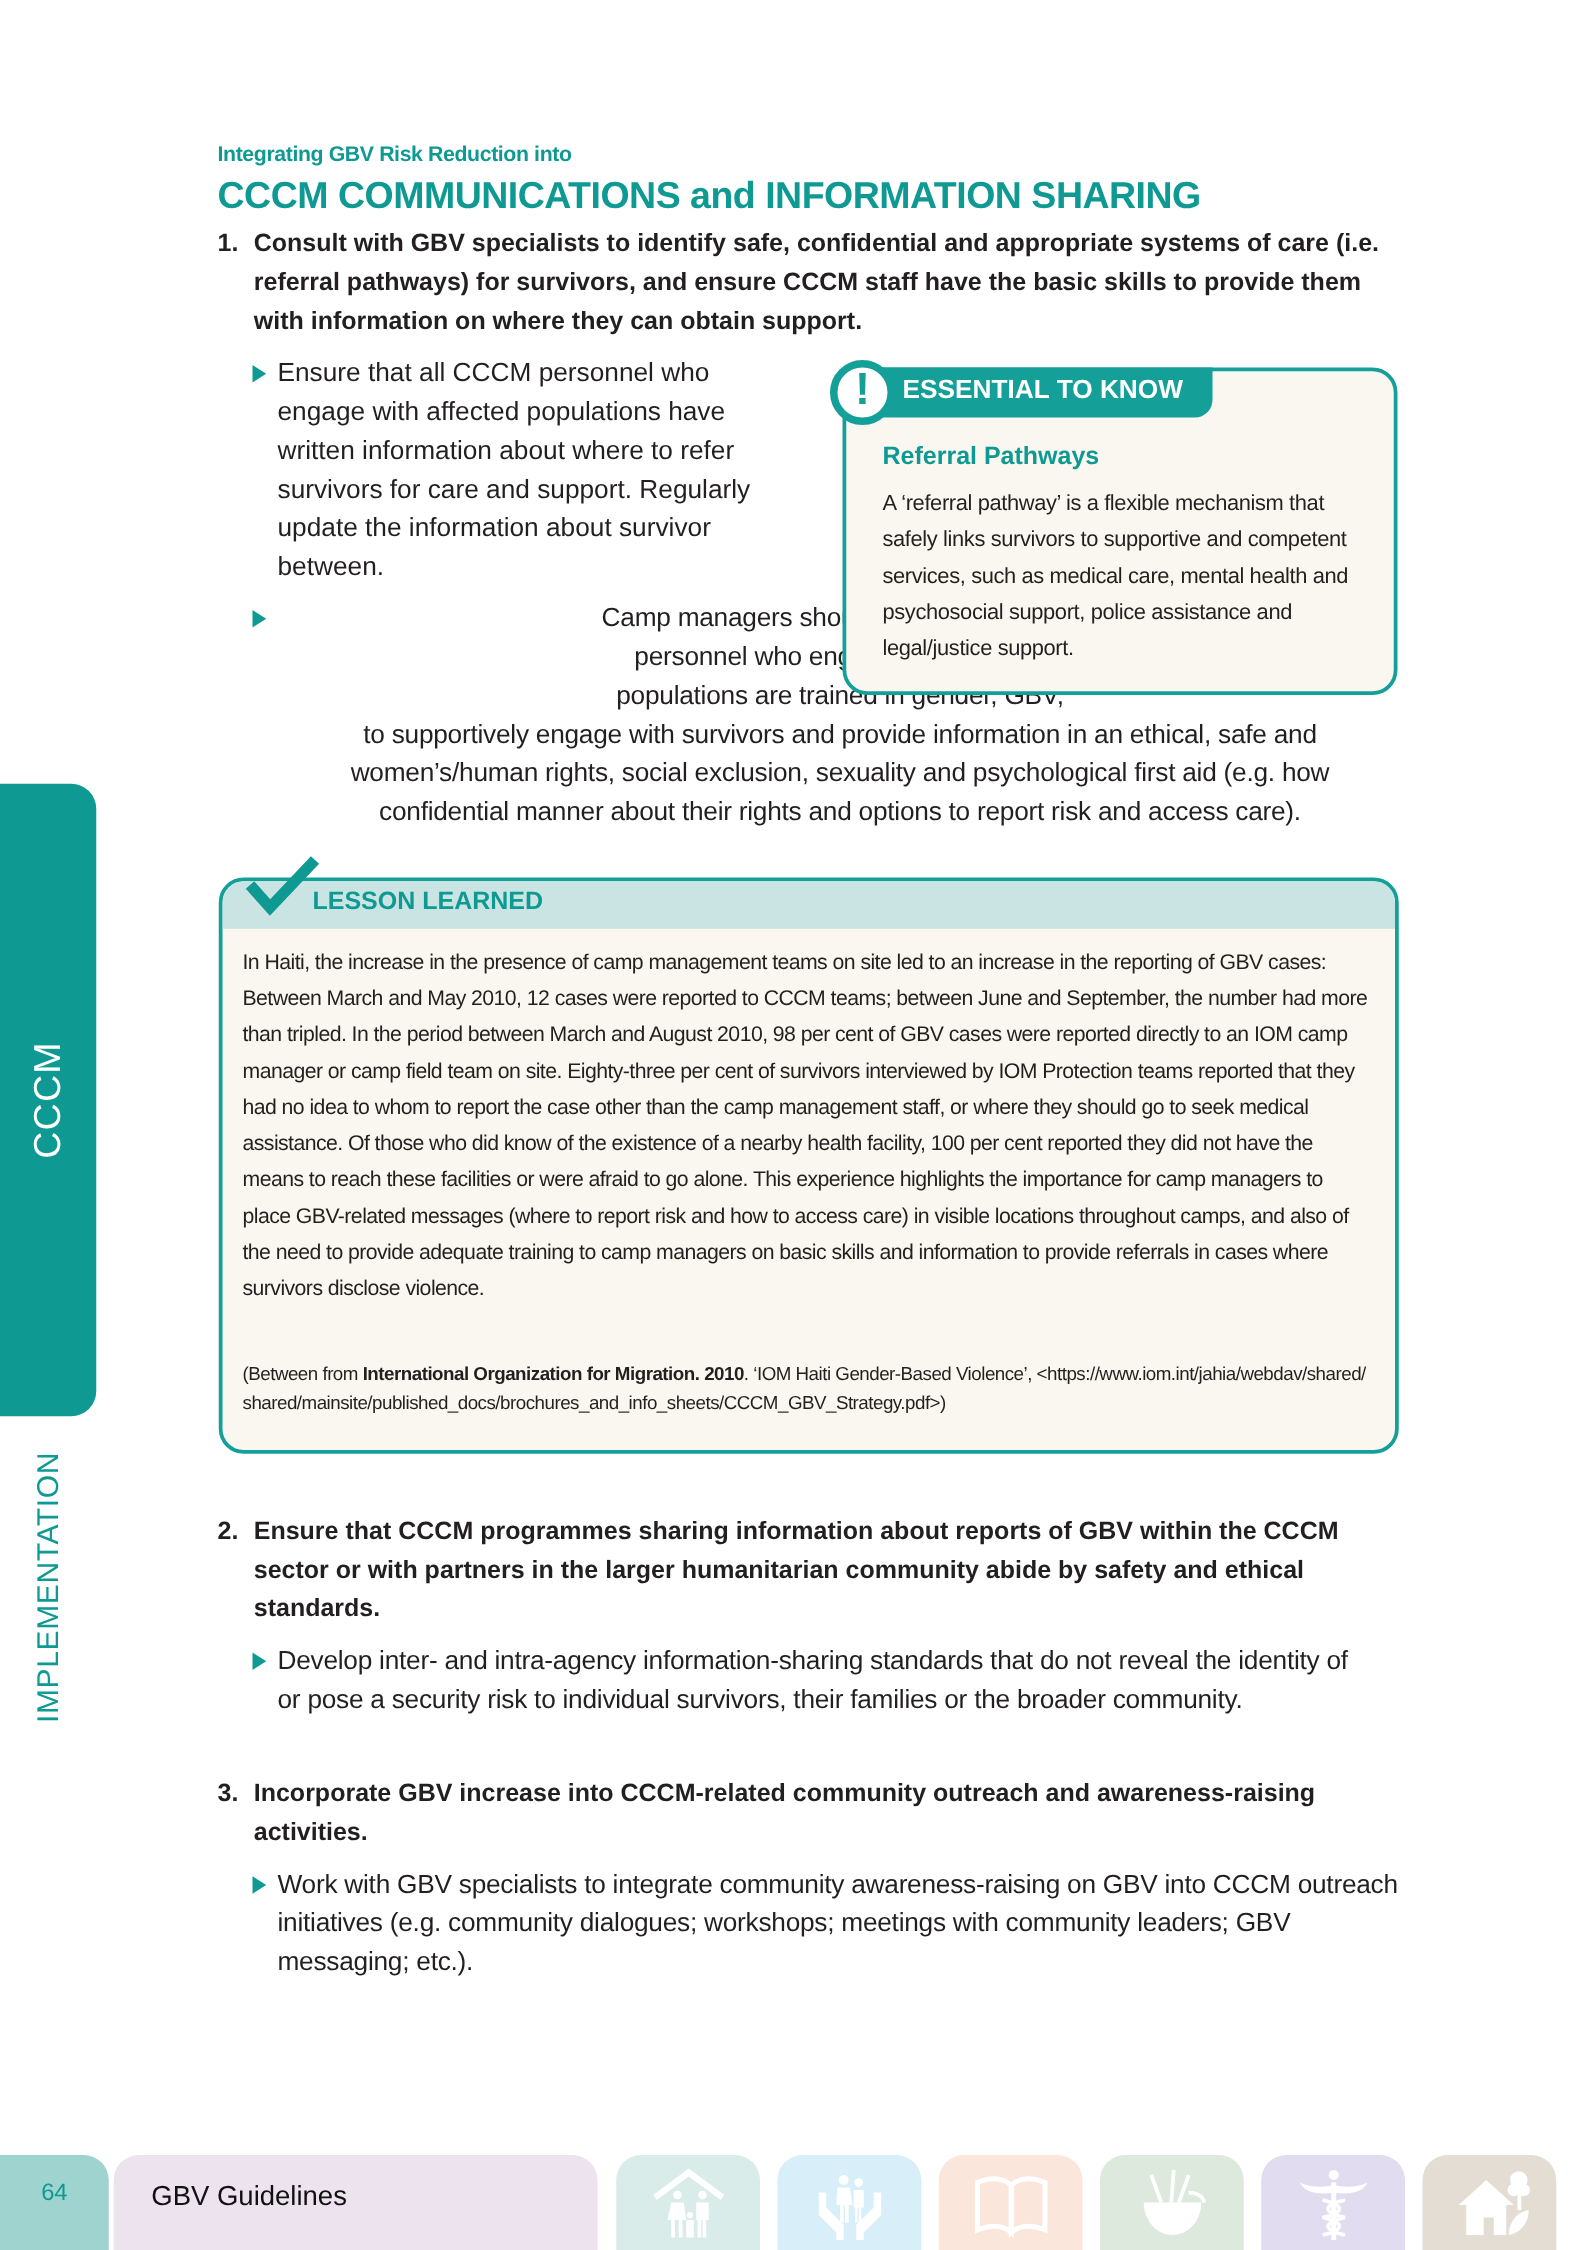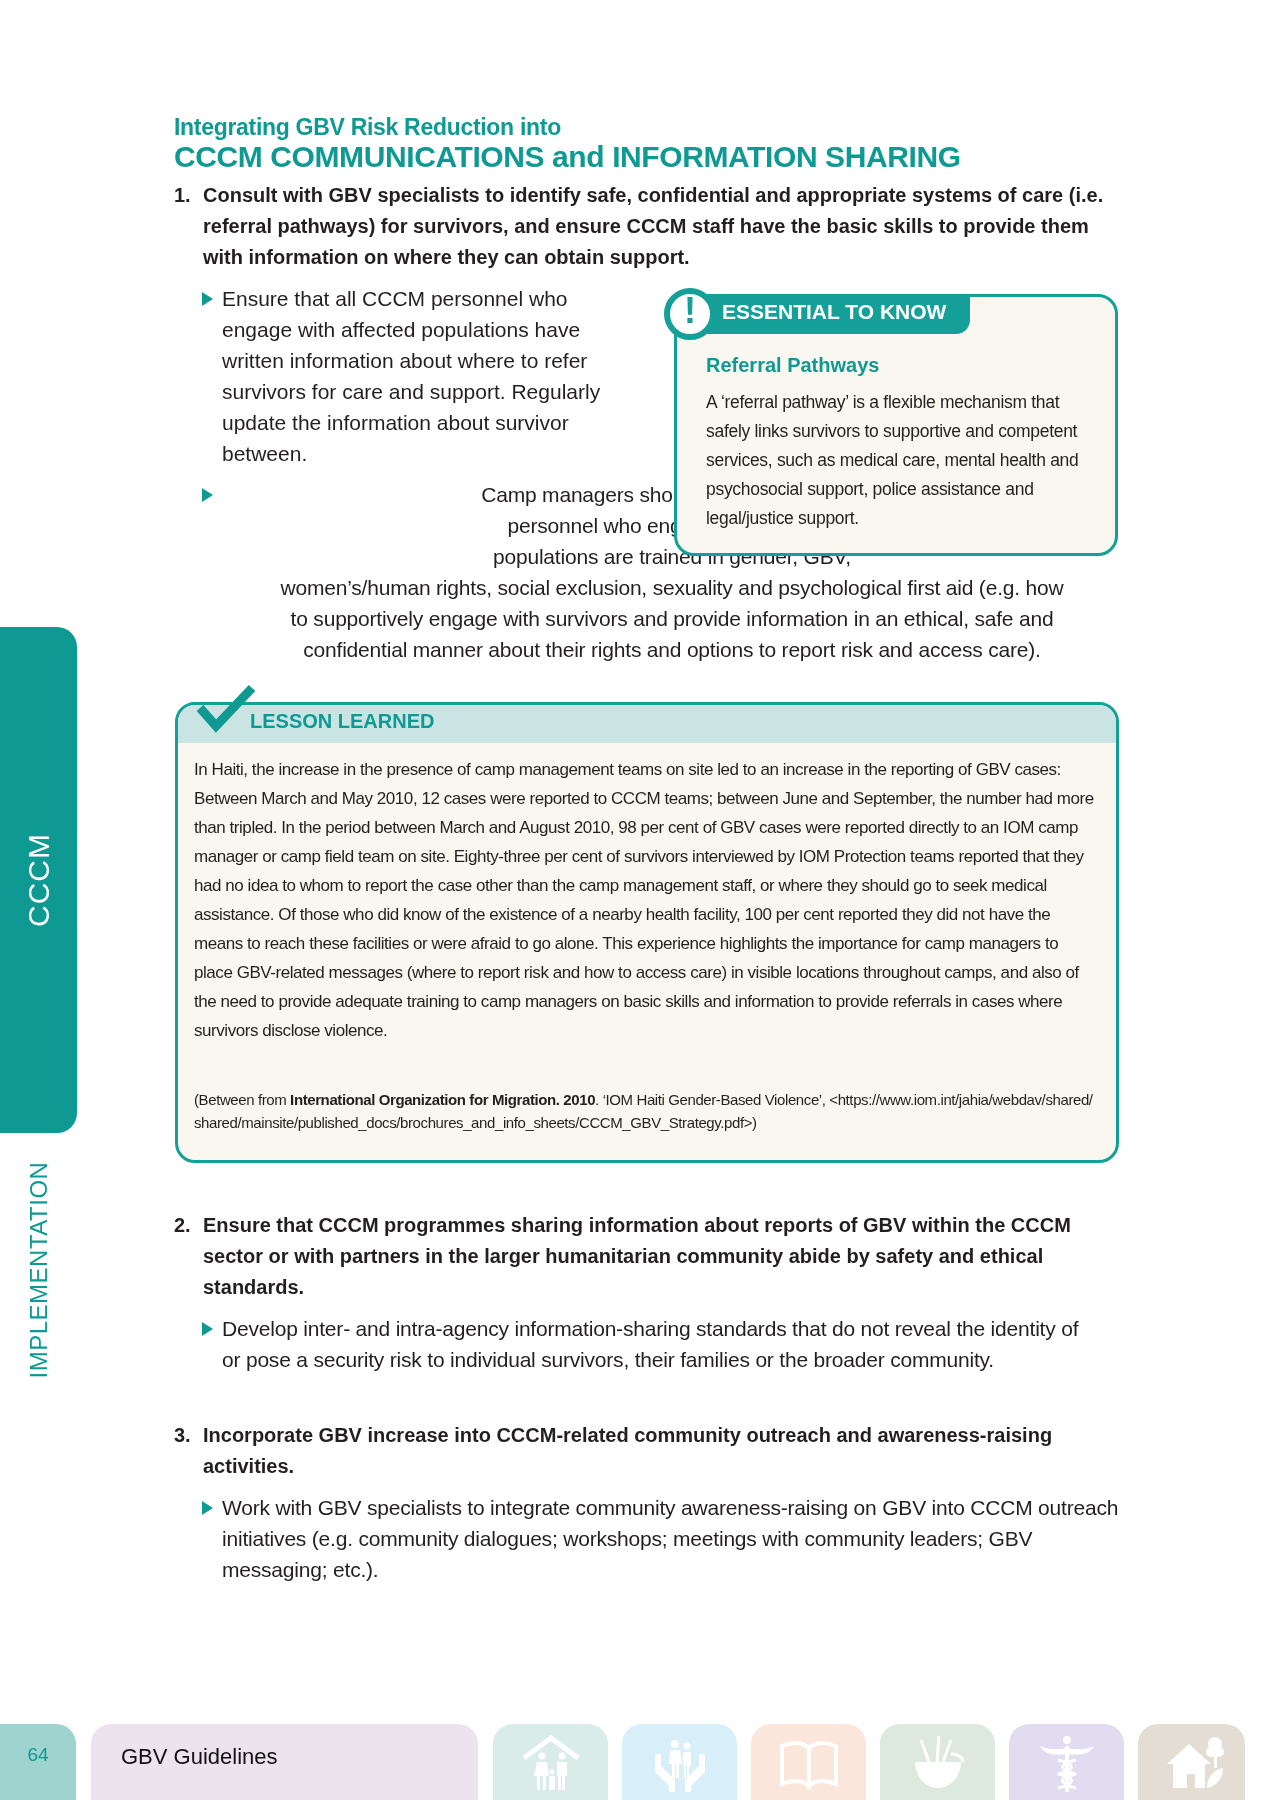--- a/index.html
+++ b/index.html
@@ -1,19 +1,19 @@
 <!DOCTYPE html>
 <html><head>
 <meta charset="utf-8">
 <style>
   * { box-sizing: border-box; margin: 0; padding: 0; }
   html, body { width: 1273px; height: 1800px; background: #ffffff; overflow: hidden; }
   body { position: relative; font-family: "Liberation Sans", sans-serif; color: #231f20; }
 
-  .pre-title { position: absolute; left: 174px; top: 114px; font-size: 23px; font-weight: bold; color: #0e9a93; letter-spacing: -0.3px; }
+  .pre-title { position: absolute; left: 174px; top: 114px; font-size: 17px; font-weight: bold; color: #0e9a93; letter-spacing: -0.3px; }
   .main-title { position: absolute; left: 174px; top: 140px; font-size: 30px; font-weight: bold; color: #0e9a93; letter-spacing: -0.4px; }
 
   .step { position: absolute; left: 174px; font-size: 20px; font-weight: bold; line-height: 31px; color: #231f20; }
   .step .num { position: absolute; left: 0; top: 0; }
   .step .text { display: block; padding-left: 29px; }
 
   .bullet { position: absolute; left: 202px; font-size: 21px; line-height: 31px; color: #231f20; }
   .bullet .tri { position: absolute; left: 0; top: 9px; width: 0; height: 0; border-top: 7px solid transparent; border-bottom: 7px solid transparent; border-left: 11px solid #0e9a93; }
   .bullet .btext { display: block; padding-left: 20px; }
 
@@ -34,21 +34,21 @@
   .lesson-body { position: absolute; left: 194px; top: 755px; width: 905px; font-size: 17px; line-height: 29px; color: #231f20; letter-spacing: -0.45px; }
   .lesson-source { position: absolute; left: 194px; top: 1088px; width: 905px; font-size: 15px; line-height: 23px; color: #231f20; letter-spacing: -0.4px; }
   .lesson-source b { font-weight: bold; }
 
   
   .side-tab { position: absolute; left: 0; top: 627px; width: 77px; height: 506px; background: #0e9a93; border-radius: 0 20px 20px 0; }
   .side-tab-label { position: absolute; left: 39px; top: 880px; transform: translate(-50%, -50%) rotate(-90deg); font-size: 30px; color: #ffffff; white-space: nowrap; letter-spacing: 1px; }
   .side-section { position: absolute; left: 39px; top: 1270px; transform: translate(-50%, -50%) rotate(-90deg); font-size: 24px; color: #0e9a93; white-space: nowrap; letter-spacing: 0.5px; }
 
   
-  .footer-page { position: absolute; left: 0; top: 1724px; width: 76px; height: 76px; background: #9fd3d0; border-radius: 0 20px 0 0; }
+  .footer-page { position: absolute; left: 0; top: 1724px; width: 87px; height: 76px; background: #9fd3d0; border-radius: 0 20px 0 0; }
   .footer-page span { position: absolute; left: 0; right: 0; top: 20px; text-align: center; font-size: 19px; color: #0e9a93; padding-left: 0; }
   .footer-title-box { position: absolute; left: 91px; top: 1724px; width: 387px; height: 76px; background: #ede3ef; border-radius: 20px 20px 0 0; }
   .footer-title-box span { position: absolute; left: 30px; top: 20px; font-size: 22px; font-weight: normal; color: #111111; }
   .footer-tab { position: absolute; top: 1724px; width: 115px; height: 76px; border-radius: 20px 20px 0 0; }
   .footer-tab svg { position: absolute; left: 27px; top: 8px; width: 62px; height: 62px; }
 </style>
 </head>
 <body>
 
 <div class="pre-title">Integrating GBV Risk Reduction into</div>
@@ -70,22 +70,22 @@
     <span style="display:block">between.</span>
   </span>
 </div>
 
 <div class="bullet" style="top: 479px; width: 920px;">
   <span class="tri"></span>
   <span class="btext" style="letter-spacing:-0.2px;text-align:center;">
     <span style="display:block">Camp managers should ensure all CCCM</span>
     <span style="display:block">personnel who engage with affected</span>
     <span style="display:block">populations are trained in gender, GBV,</span>
+    <span style="display:block">to supportively engage with survivors and provide information in an ethical, safe and</span>
     <span style="display:block">women’s/human rights, social exclusion, sexuality and psychological first aid (e.g. how</span>
-    <span style="display:block">to supportively engage with survivors and provide information in an ethical, safe and</span>
     <span style="display:block">confidential manner about their rights and options to report risk and access care).</span>
   </span>
 </div>
 
 <div class="essential"></div>
 <div class="essential-tab"></div>
 <div class="excl-circle">
     <span>!</span>
   </div>
 <div class="essential-tab-label">ESSENTIAL TO KNOW</div>

